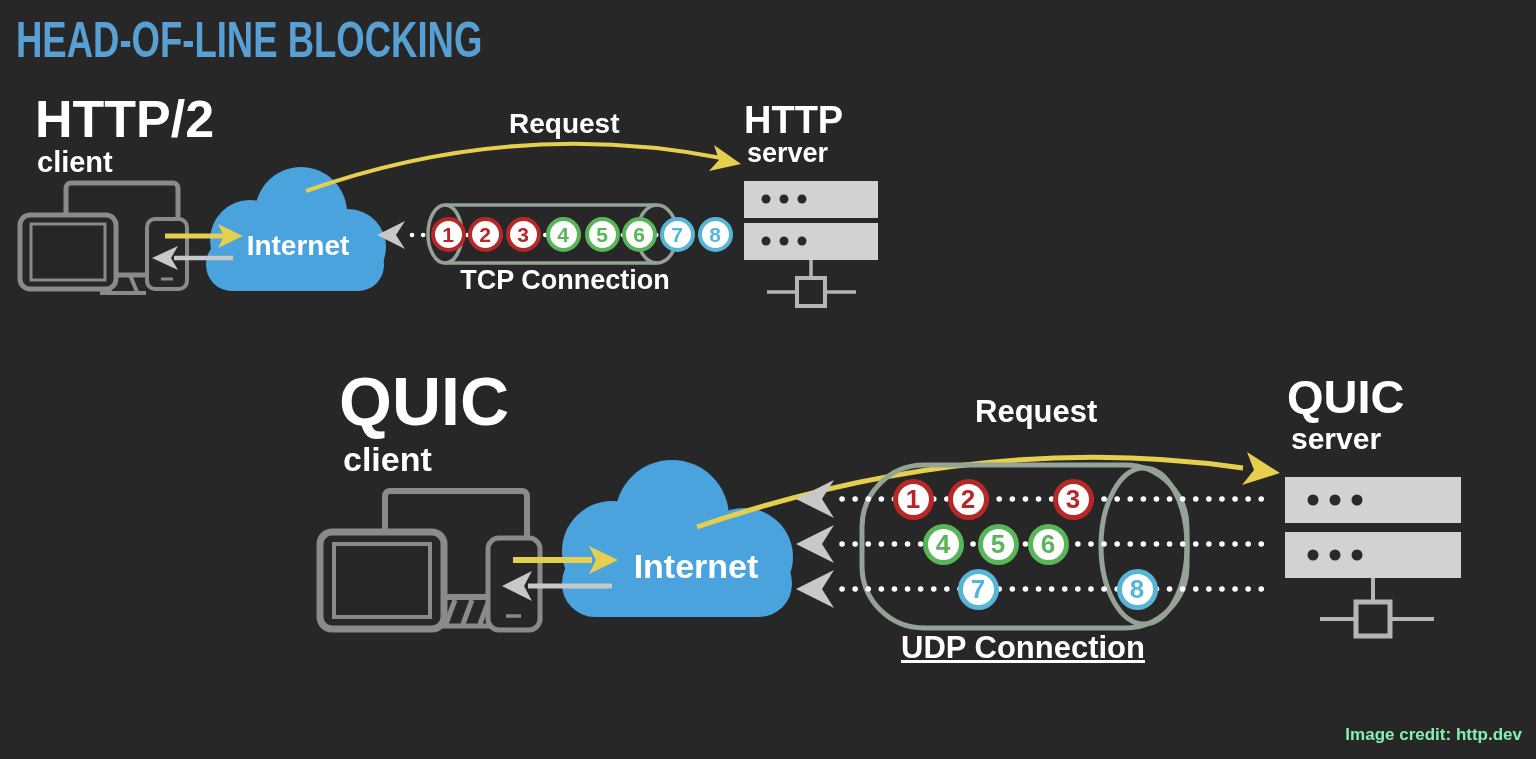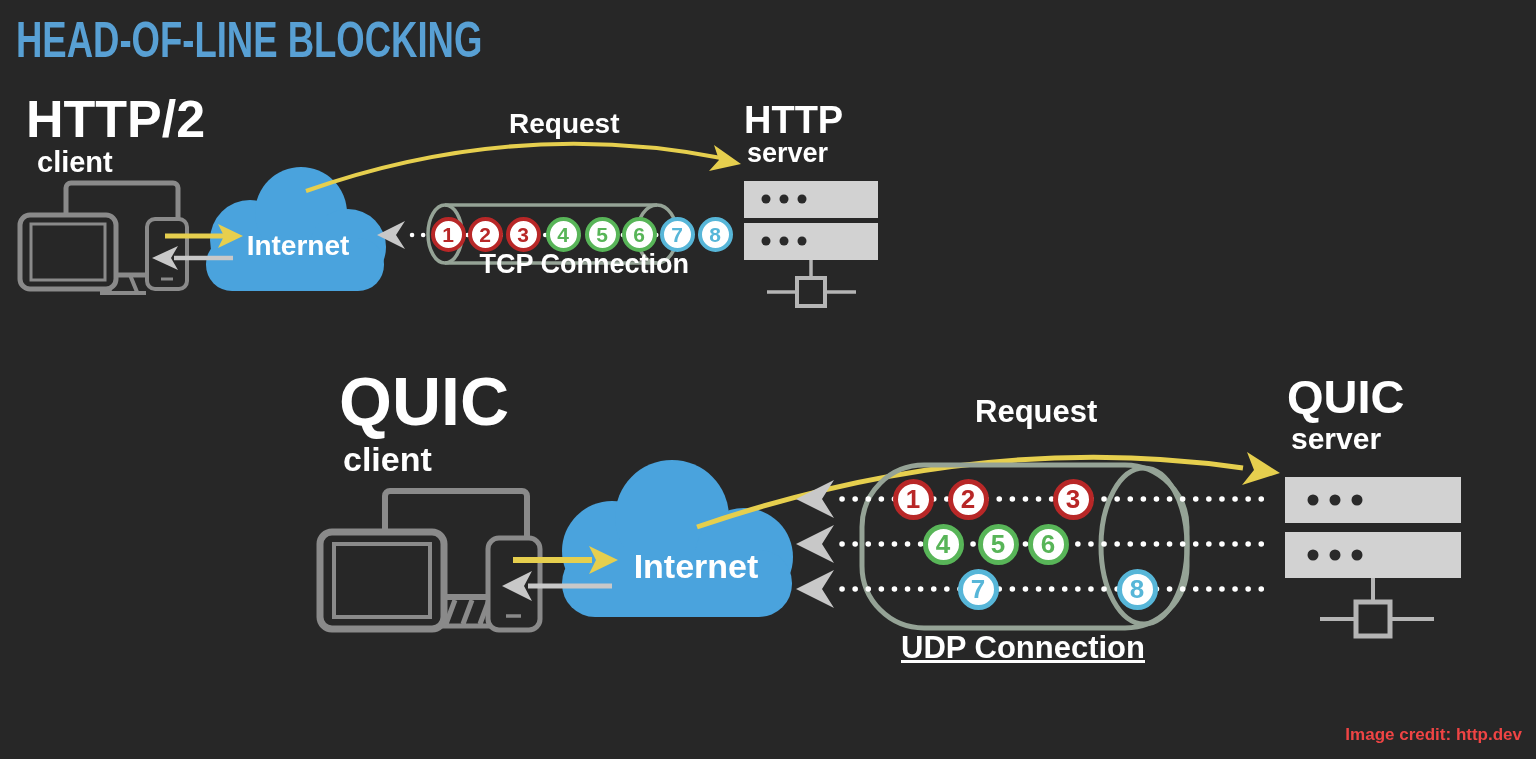--- a/index.html
+++ b/index.html
@@ -14,35 +14,35 @@
   #canvas{position:relative;width:1536px;height:759px;background:var(--background);overflow:hidden;}
   #shapes{position:absolute;left:0;top:0;z-index:1;}
   #packets-layer{position:absolute;left:0;top:0;width:1536px;height:759px;z-index:2;pointer-events:none;}
   .packet{position:absolute;border-radius:50%;background:#fff;display:flex;align-items:center;justify-content:center;
           font-weight:bold;line-height:1;box-sizing:border-box;}
   .packet.red{border:4px solid var(--packet-red);color:var(--packet-red);}
   .packet.green{border:4px solid var(--packet-green);color:var(--packet-green);}
   .packet.blue{border:4px solid var(--packet-blue);color:var(--packet-blue);}
   .lbl{position:absolute;z-index:3;color:var(--text-white);font-weight:bold;line-height:1.05;white-space:nowrap;}
   .title{left:16px;top:14px;font-size:50px;color:var(--title-blue);transform:scaleX(.73);transform-origin:0 0;letter-spacing:0;}
-  .p-http2{left:26px;top:92px;font-size:52px;}
+  .p-http2{left:35px;top:92px;font-size:52px;}
   .c-http2{left:37px;top:147px;font-size:29px;}
   .req-top{left:509px;top:109px;font-size:28px;}
-  .tcp-lbl{left:441px;top:250px;width:248px;text-align:right;font-size:27px;}
+  .tcp-lbl{left:441px;top:266px;width:248px;text-align:center;font-size:27px;}
   .srv1-title{left:744px;top:101px;font-size:38px;}
   .srv1-sub{left:747px;top:139px;font-size:27px;}
   .inet-top{left:228px;top:231px;width:140px;text-align:center;font-size:28px;}
   .p-quic{left:339px;top:366px;font-size:68px;}
   .c-quic{left:343px;top:442px;font-size:34px;}
   .req-bot{left:975px;top:396px;font-size:31px;}
   .udp-lbl{left:880px;top:632px;width:286px;text-align:center;font-size:31px;text-decoration:underline;}
   .srv2-title{left:1287px;top:372px;font-size:47px;}
   .srv2-sub{left:1291px;top:423px;font-size:30px;}
   .inet-bot{left:614px;top:549px;width:164px;text-align:center;font-size:34px;}
-  .credit{right:14px;top:726px;font-size:17px;color:#ef4444;}
+  .credit{right:14px;top:726px;font-size:17px;color:#86efac;}
 </style>
 </head>
 <body>
 
 <div id="canvas">
 
   <svg id="shapes" width="1536" height="759" viewBox="0 0 1536 759">
 
     <g stroke="var(--device-outline)" fill="none">
       <rect x="66" y="183" width="112" height="92" rx="5" stroke-width="5"></rect>

